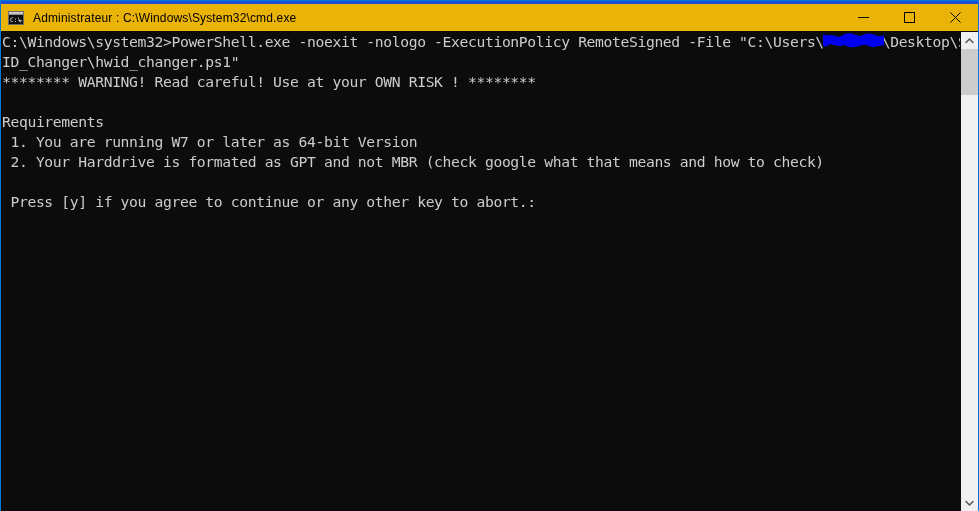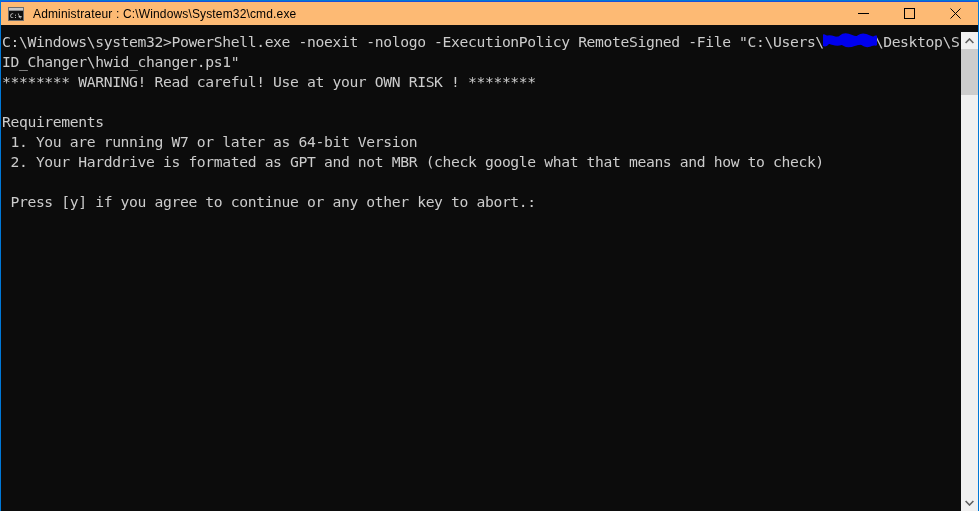--- a/index.html
+++ b/index.html
@@ -21,26 +21,26 @@
     box-sizing: border-box;
     background: #0c0c0c;
     border: 1px solid #0078d7;
     border-bottom: none;
     overflow: hidden;
   }
 
   
   .titlebar {
     position: relative;
-    height: 24px;
-    background: #fdba74;
+    height: 30px;
+    background: #eab308;
     display: flex;
     align-items: center;
     box-sizing: border-box;
-    border-top: 1px solid #1d4ed8;
+    border-top: 3px solid #1d4ed8;
     user-select: none;
   }
   .titlebar-icon {
     width: 18px;
     height: 18px;
     margin-left: 6px;
     margin-right: 8px;
     flex: 0 0 auto;
     display: block;
   }
@@ -102,20 +102,21 @@
     position: relative;
     padding-left: 1px;
   }
   .console-line.blank { color: transparent; }
 
   
   .redaction {
     position: relative;
     display: inline-block;
     color: transparent;
+    padding-left: 7px;
   }
   .redaction .scribble {
     position: absolute;
     left: -1px;
     top: 1px;
     width: calc(100% + 3px);
     height: 15px;
     overflow: hidden;
   }
   .redaction .scribble svg { display: block; }

